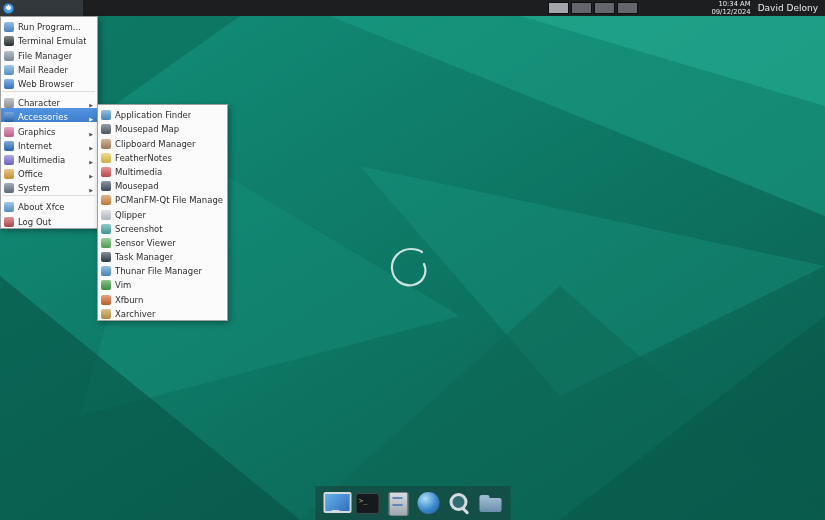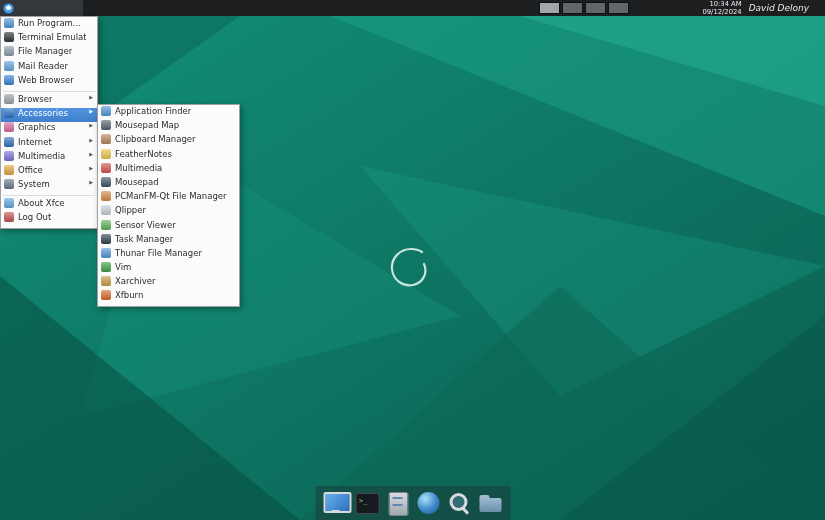--- a/index.html
+++ b/index.html
@@ -15,21 +15,21 @@
     background:radial-gradient(circle at 50% 42%, #ffffff 0 34%, #4aa0e8 35% 100%);
     border:1px solid #2b6ca8; flex:none; }
   .apps-label { font-size:9.5px;margin-top:28px; }
   .panel-spacer { flex:1; }
   .tasklist { display:flex; gap:2px; margin-right:8px; }
   .task-cell { width:21px; height:12px; background:#63676b; border:1px solid #0e0f10; }
   .task-cell.selected { background:#a2a6aa; }
   .tray { display:flex; align-items:center; gap:5px; margin-right:6px; }
   .tray-ic { width:11px; height:11px; position:relative; display:inline-block; }
   .clock { text-align:right; font-size:6.8px; line-height:1.18; margin-right:7px; white-space:nowrap; }
-  .user { font-size:9px; margin-right:16px; white-space:nowrap;font-style:italic; }
+  .user { font-size:9px; margin-right:7px; white-space:nowrap; }
 
   
   .desktop { position:absolute; top:16px; left:0; right:0; bottom:0; }
   .wallpaper { position:absolute; inset:0; width:100%; height:100%; }
 
   .desktop-icons { position:absolute; left:8px; top:200px; width:64px;
     display:flex; flex-direction:column; gap:16px; align-items:center; z-index:5; }
   .dicon { display:flex; flex-direction:column; align-items:center; gap:3px; width:64px; cursor:default; }
   .di-img { position:relative; width:38px; height:30px; }
   .di-label { font-size:8.5px; color:#ffffff; text-align:center; text-shadow:0 1px 2px rgba(0,0,0,.85); line-height:1.1; }
@@ -40,22 +40,22 @@
   .dt-trash::before { content:""; position:absolute; left:10px; top:5px; width:18px; height:22px;
     background:linear-gradient(180deg,#e2e6e9,#aeb6bc); border:1px solid #878f95; border-radius:2px 2px 5px 5px; }
   .dt-trash::after  { content:""; position:absolute; left:8px; top:2px; width:22px; height:3px; background:#c8cdd2; border:1px solid #878f95; border-radius:2px; }
   .dt-folder::before { content:""; position:absolute; left:5px; top:3px; width:13px; height:6px; background:#4a81c4; border-radius:2px 2px 0 0; }
   .dt-folder::after  { content:""; position:absolute; left:5px; top:6px; width:28px; height:19px; background:linear-gradient(#72a8e4,#4a81c4); border-radius:2px; }
 
   
   .menu { position:absolute; background:#fbfbfb; border:1px solid #a0a0a0;
     box-shadow:2px 2px 6px rgba(0,0,0,.35); z-index:60; padding:1px 0; }
   .menu.main { left:0; top:16px; width:98px; }
-  .menu.sub  { left:97px; top:104px; width:143px; }
-  .mi { display:flex; align-items:flex-start; height:14.2px; padding:0 4px 0 3px; font-size:8.5px; color:#2c2c2c; cursor:default; }
+  .menu.sub  { left:97px; top:104px; width:131px; }
+  .mi { display:flex; align-items:flex-end; height:14.2px; padding:0 4px 0 3px; font-size:8.5px; color:#2c2c2c; cursor:default; }
   .mi-ic { width:10px; height:10px; border-radius:2px; margin-right:4px; flex:none; background-color:#c8c8c8;
     background-image:linear-gradient(rgba(255,255,255,.4),rgba(0,0,0,.12)); }
   .mi-label { white-space:nowrap; overflow:hidden; }
   .mi-arrow { margin-left:auto; font-size:5px; color:#555; padding-left:3px; }
   .mi.selected { background:linear-gradient(#5294e2,#3d7fcb); color:#ffffff; }
   .mi.selected .mi-arrow { color:#ffffff; }
   .menu-sep { height:1px; background:#dcdcdc; margin:2px 2px; }
 
   
   .dock { position:absolute; left:50%; bottom:0; transform:translateX(-50%);
@@ -161,21 +161,21 @@
       <span class="mi-arrow" style="visibility: hidden;">▶</span>
     </div>
     <div class="mi">
       <span class="mi-ic" style="background-color: rgb(59, 127, 212);"></span>
       <span class="mi-label">Web Browser</span>
       <span class="mi-arrow" style="visibility: hidden;">▶</span>
     </div>
     <div class="menu-sep"></div>
     <div class="mi">
       <span class="mi-ic" style="background-color: rgb(154, 160, 166);"></span>
-      <span class="mi-label">Browser</span>
+      <span class="mi-label">Character</span>
       <span class="mi-arrow">▶</span>
     </div>
     <div class="mi selected">
       <span class="mi-ic" style="background-color: rgb(42, 111, 192);"></span>
       <span class="mi-label">Accessories</span>
       <span class="mi-arrow">▶</span>
     </div>
     <div class="mi">
       <span class="mi-ic" style="background-color: rgb(212, 105, 154);"></span>
       <span class="mi-label">Graphics</span>
@@ -242,43 +242,47 @@
     </div>
     <div class="mi">
       <span class="mi-ic" style="background-color: rgb(212, 136, 60);"></span>
       <span class="mi-label">PCManFM-Qt File Manager</span>
     </div>
     <div class="mi">
       <span class="mi-ic" style="background-color: rgb(200, 206, 212);"></span>
       <span class="mi-label">Qlipper</span>
     </div>
     <div class="mi">
+      <span class="mi-ic" style="background-color: rgb(73, 168, 168);"></span>
+      <span class="mi-label">Screenshot</span>
+    </div>
+    <div class="mi">
       <span class="mi-ic" style="background-color: rgb(88, 176, 88);"></span>
       <span class="mi-label">Sensor Viewer</span>
     </div>
     <div class="mi">
       <span class="mi-ic" style="background-color: rgb(49, 66, 79);"></span>
       <span class="mi-label">Task Manager</span>
     </div>
     <div class="mi">
       <span class="mi-ic" style="background-color: rgb(79, 148, 212);"></span>
       <span class="mi-label">Thunar File Manager</span>
     </div>
     <div class="mi">
       <span class="mi-ic" style="background-color: rgb(63, 159, 63);"></span>
       <span class="mi-label">Vim</span>
     </div>
     <div class="mi">
+      <span class="mi-ic" style="background-color: rgb(212, 106, 42);"></span>
+      <span class="mi-label">Xfburn</span>
+    </div>
+    <div class="mi">
       <span class="mi-ic" style="background-color: rgb(196, 154, 68);"></span>
       <span class="mi-label">Xarchiver</span>
     </div>
-    <div class="mi">
-      <span class="mi-ic" style="background-color: rgb(212, 106, 42);"></span>
-      <span class="mi-label">Xfburn</span>
-    </div>
   </div>
 
 <div class="dock">
 
 <div class="dock-item">
       <span class="dock-ic dk-display"></span>
     </div>
     <div class="dock-item">
       <span class="dock-ic dk-terminal"></span>
     </div>

